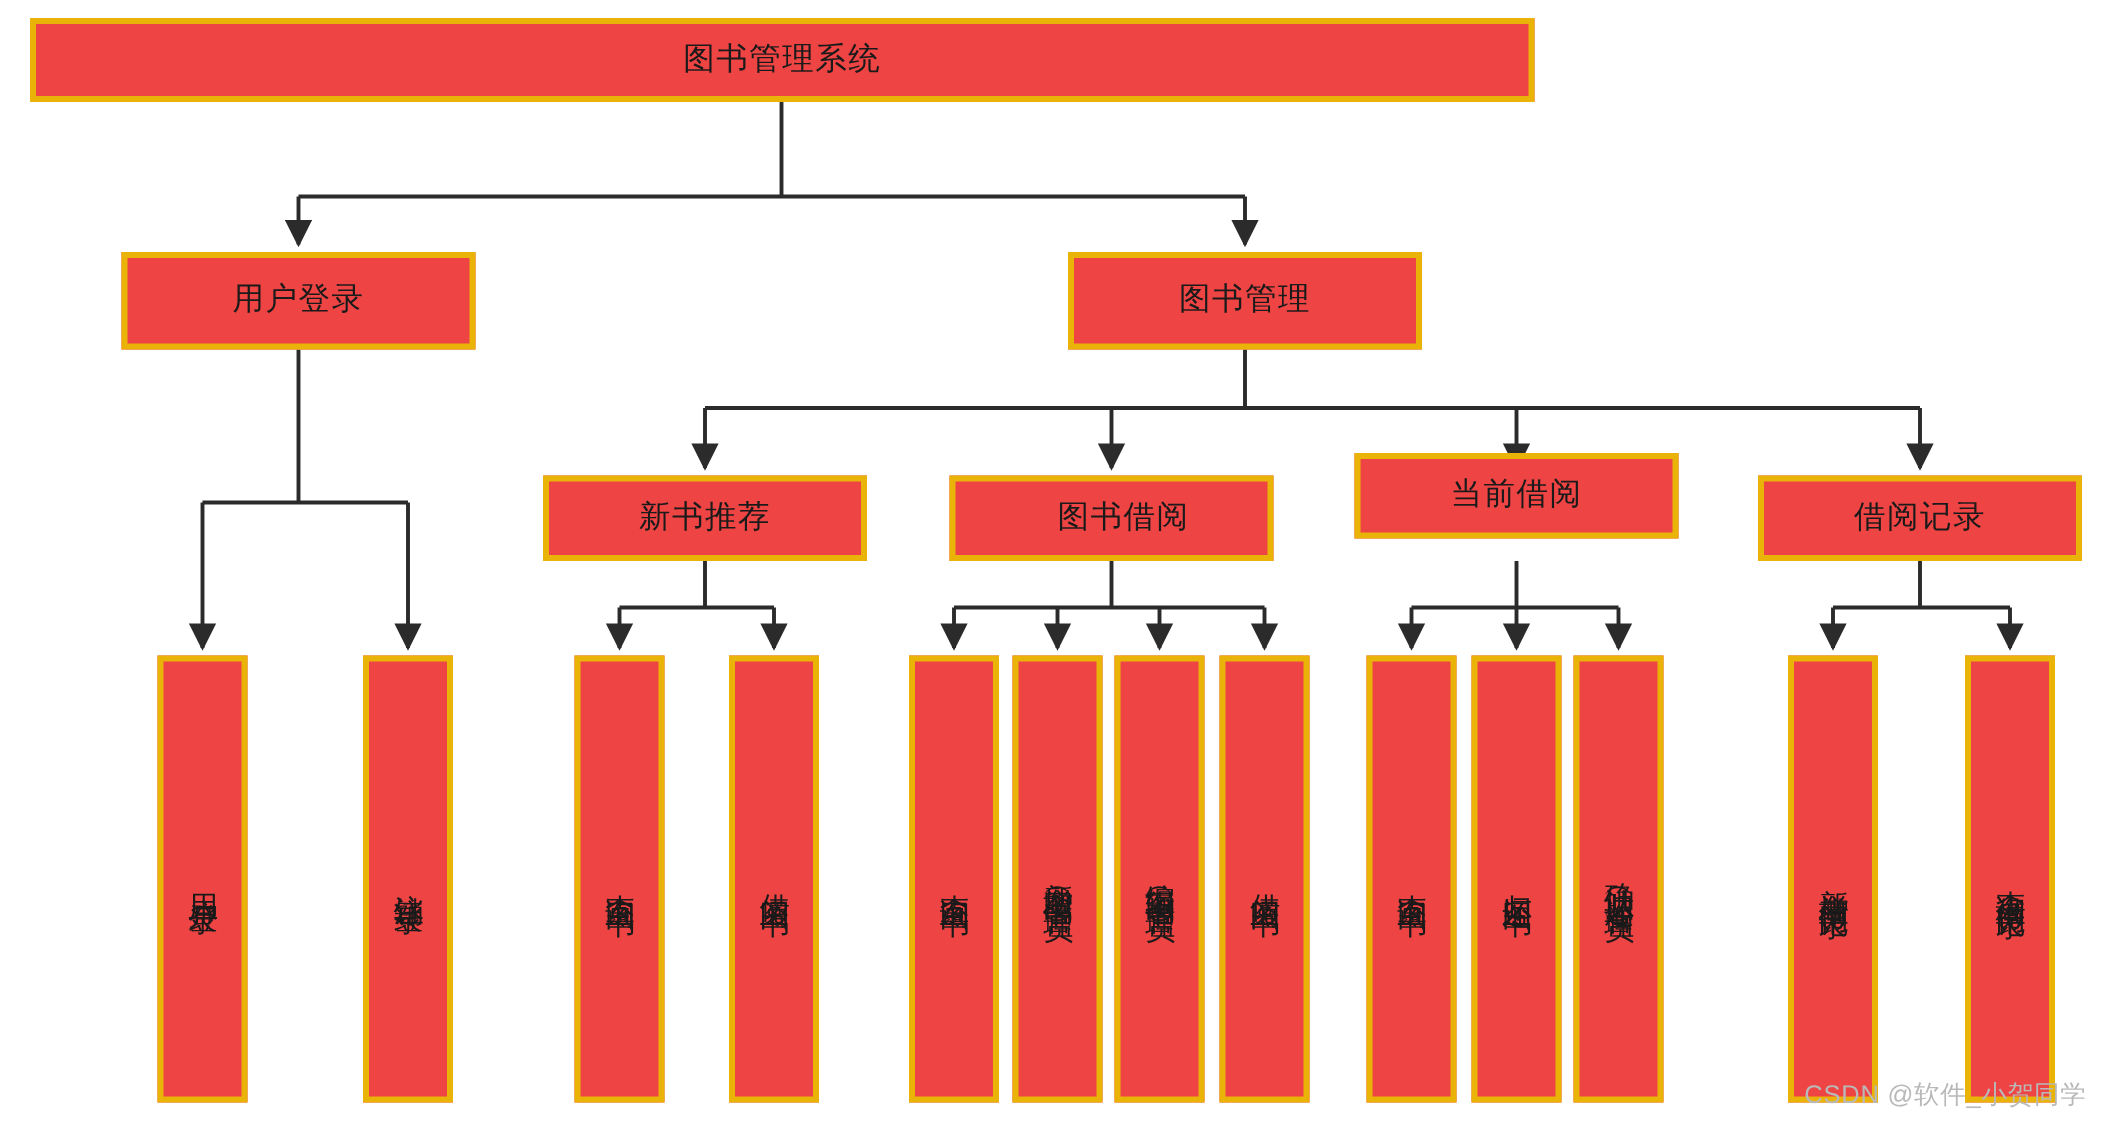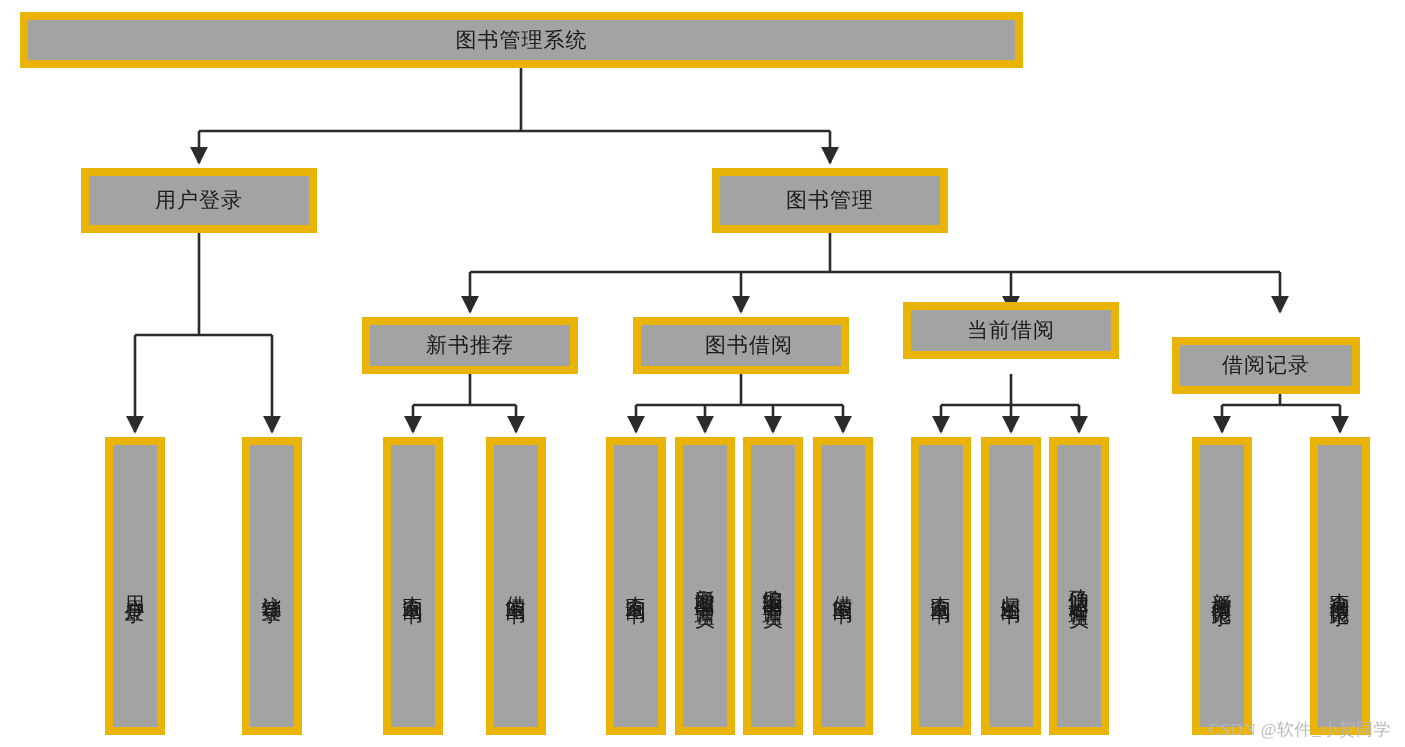--- a/index.html
+++ b/index.html
@@ -22,22 +22,22 @@
     position: absolute;
     left: 0;
     top: 0;
     width: 1405px;
     height: 747px;
     pointer-events: none;
   }
   .node {
     position: absolute;
     box-sizing: border-box;
-    background: #a3a3a3;
-    border: 8px solid #eab308;
+    background: #ef4444;
+    border: 4px solid #eab308;
     display: flex;
     align-items: center;
     justify-content: center;
     color: #1a1a1a;
     z-index: 2;
   }
   .node .lbl {
     display: block;
     text-align: center;
     line-height: 1.15;
@@ -65,21 +65,21 @@
   }
   #watermark {
     position: absolute;
     right: 14px;
     bottom: 6px;
     font-size: 17px;
     color: #b9b9b9;
     letter-spacing: 0.5px;
     white-space: nowrap;
     z-index: 5;
-    font-family: Liberation Serif, serif;
+    font-family: Liberation Sans, sans-serif;
   }
 </style>
 </head>
 <body>
 
 <div id="canvas">
 
   <svg id="edges" viewBox="0 0 1405 747" xmlns="http://www.w3.org/2000/svg">
     <defs>
       <marker id="arrow" viewBox="0 0 10 10" refX="9" refY="5" markerWidth="7" markerHeight="7" orient="auto-start-reverse">
@@ -149,21 +149,21 @@
   </div>
 
   <div class="node h-node" style="left:633px; top:317px; width:216px; height:57px;padding-left:16px;">
     <span class="lbl">图书借阅</span>
   </div>
 
   <div class="node h-node" style="left:903px; top:302px; width:216px; height:57px;">
     <span class="lbl">当前借阅</span>
   </div>
 
-  <div class="node h-node" style="left:1172px; top:317px; width:188px; height:57px;margin-top:20px;">
+  <div class="node h-node" style="left:1172px; top:317px; width:216px; height:57px;">
     <span class="lbl">借阅记录</span>
   </div>
 
   <div class="node v-node" style="left:105px; top:437px; width:60px; height:298px;">
     <span class="lbl">用户登录</span>
   </div>
 
   <div class="node v-node" style="left:242px; top:437px; width:60px; height:298px;">
     <span class="lbl">注销登录</span>
   </div>

